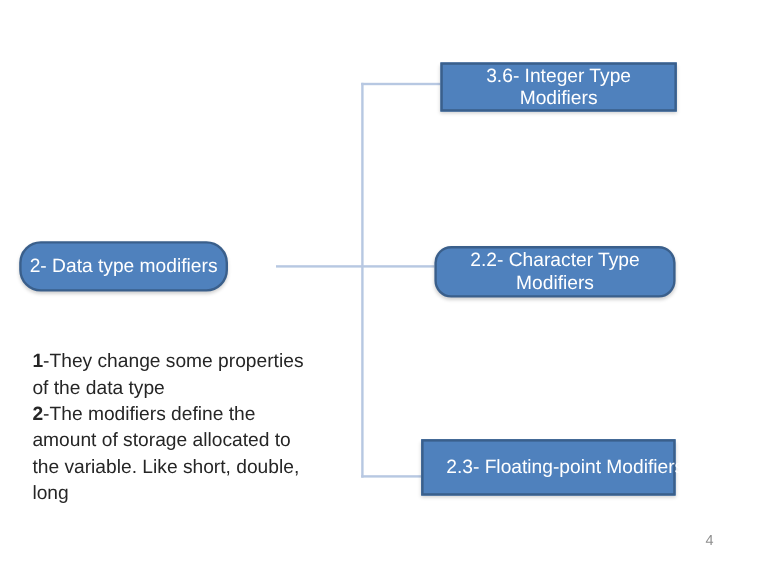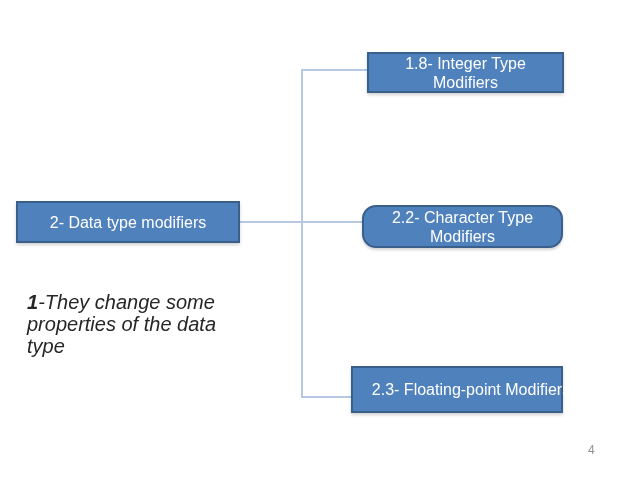--- a/index.html
+++ b/index.html
@@ -37,35 +37,34 @@
     display: flex;
     align-items: center;
     justify-content: center;
     text-align: center;
     font-size: 16px;
     line-height: 19px;
     box-shadow: 0 2px 3px rgba(0,0,0,0.18);
   }
   .box .label { white-space: pre-line; }
   .box.root {
-    left: 16px; top: 201px; width: 224px; height: 42px;
-    border-radius: 0;
+    left: 16px; top: 201px; width: 174px; height: 42px;
+    border-radius: 18px;
   }
   .box.child-1 { left: 367px; top: 52px;  width: 197px; height: 41px; }
   .box.child-2 { left: 362px; top: 205px; width: 201px; height: 43px; border-radius: 14px; }
   .box.child-3 { left: 351px; top: 366px; width: 212px; height: 47px; padding-left: 28px; }
   .box.child-3 .label { white-space: nowrap; }
   .notes {
     position: absolute;
     left: 27px; top: 291px;
     width: 232px;
     color: var(--body-text);
-    font-size: 20px;
+    font-size: 16px;
     line-height: 22px;
-    font-style: italic;
   }
   .notes .num { font-weight: 700; }
   .page-number {
     position: absolute;
     left: 588px; top: 443px;
     font-size: 12px;
     color: var(--page-num);
   }
 </style>
 </head>
@@ -76,30 +75,31 @@
   <div class="connector v"></div>
   <div class="connector h-top"></div>
   <div class="connector h-mid"></div>
   <div class="connector h-bot"></div>
 
   <div class="box root">
     <span class="label">2- Data type modifiers</span>
   </div>
 
   <div class="box child-1">
-    <span class="label">1.8- Integer Type
+    <span class="label">3.6- Integer Type
 Modifiers</span>
   </div>
   <div class="box child-2">
     <span class="label">2.2- Character Type
 Modifiers</span>
   </div>
   <div class="box child-3">
     <span class="label">2.3- Floating-point Modifiers</span>
   </div>
 
   <div class="notes">
     <div><span class="num">1</span><span>-They change some properties of the data type</span></div>
+    <div><span class="num">2</span><span>-The modifiers define the amount of storage allocated to the variable. Like short, double, long</span></div>
   </div>
 
   <div class="page-number">4</div>
 
 </div>
 
 </body></html>

